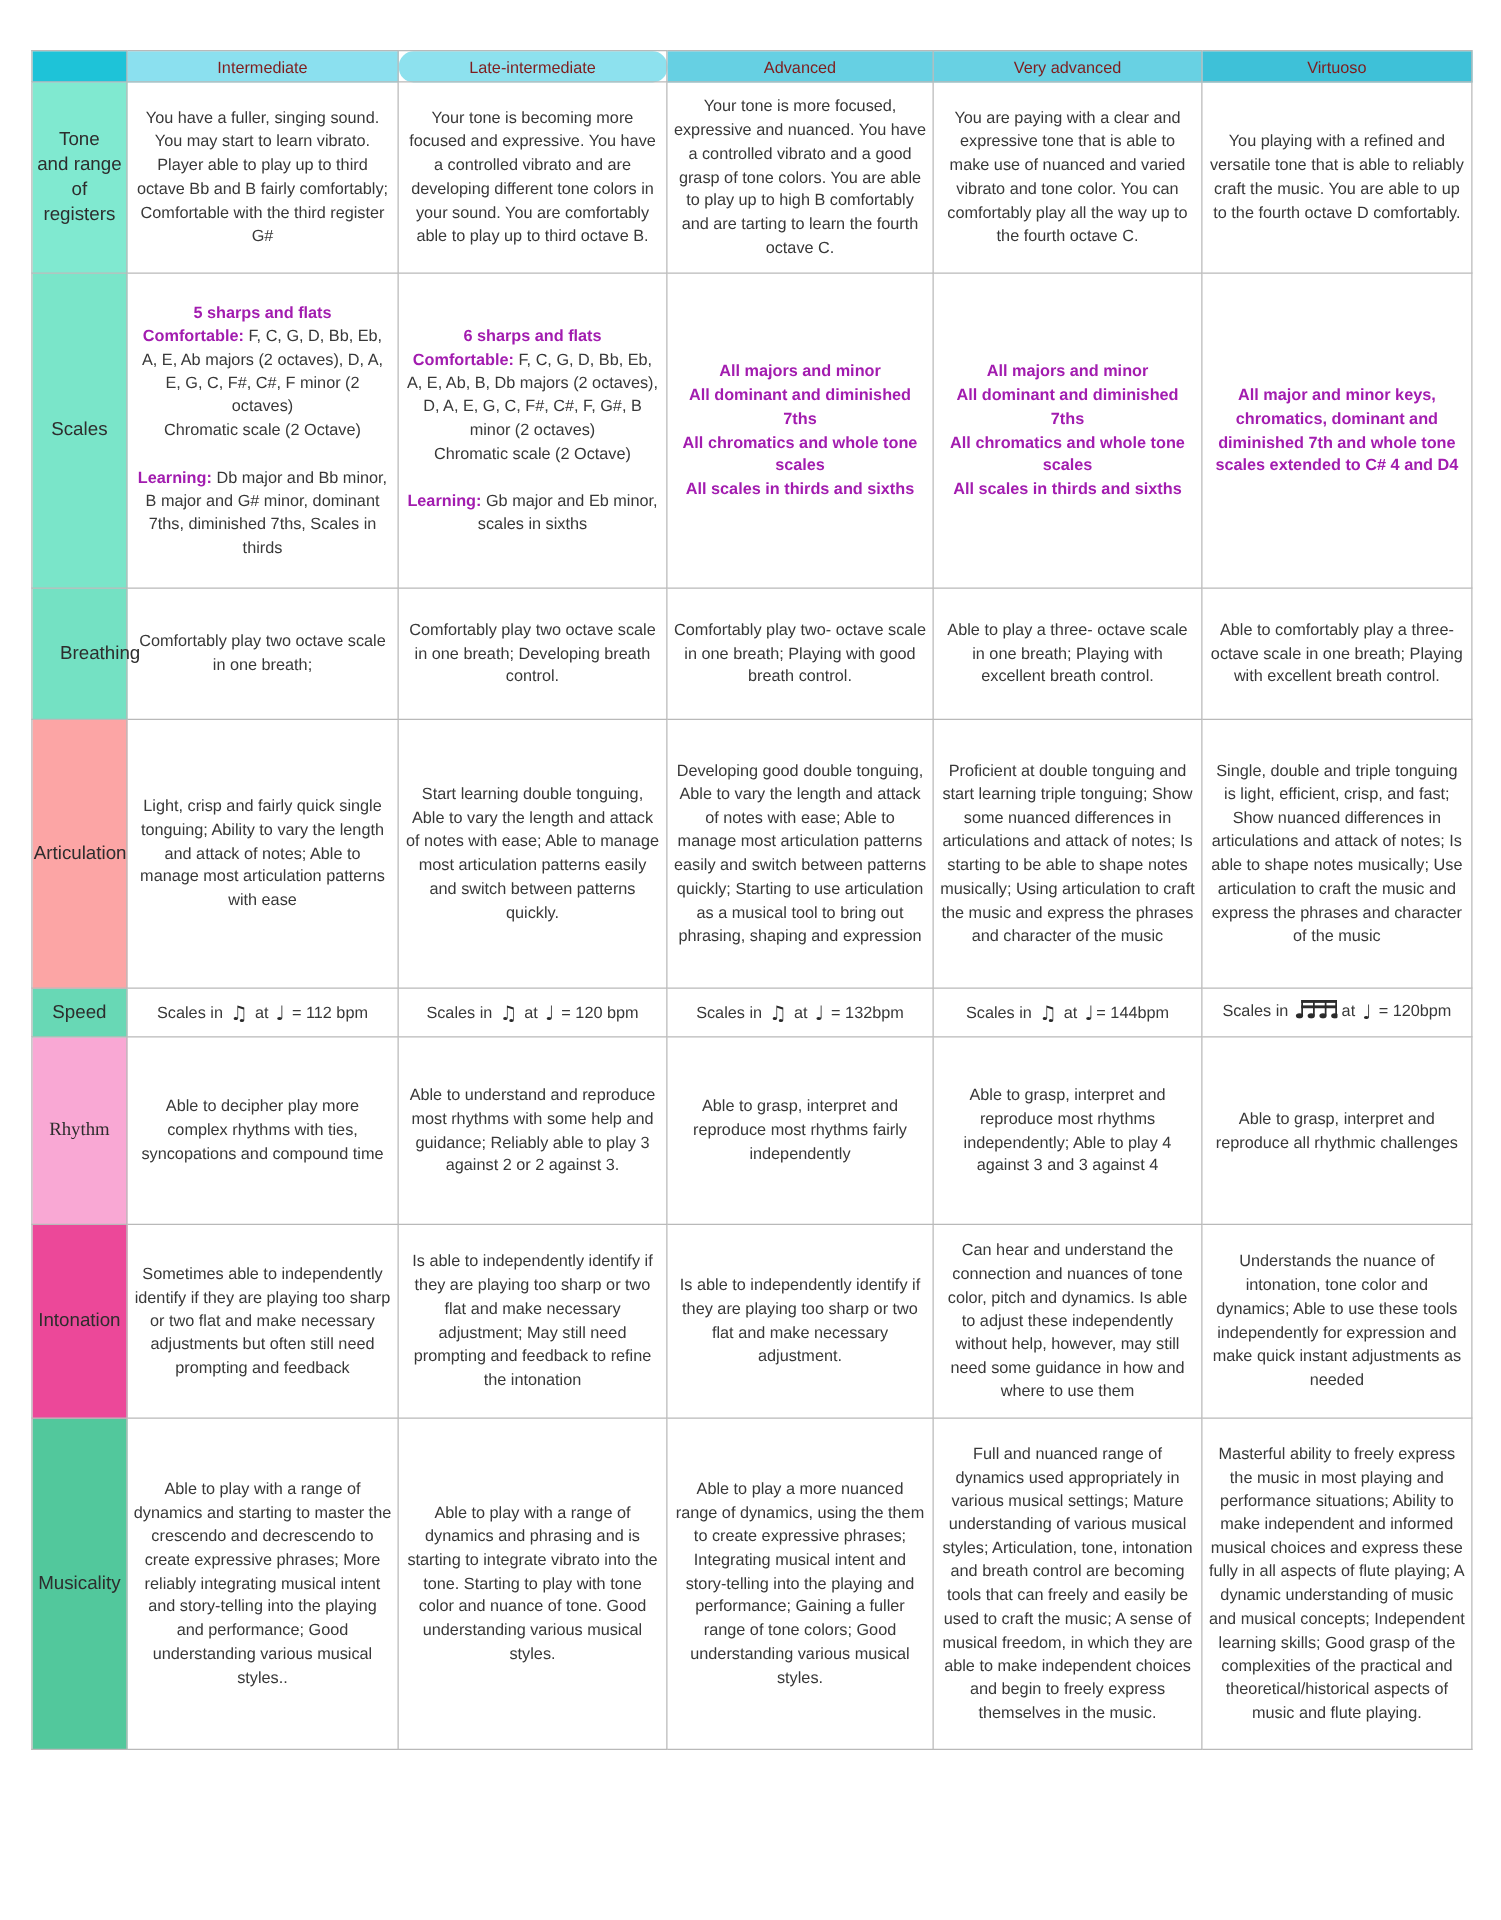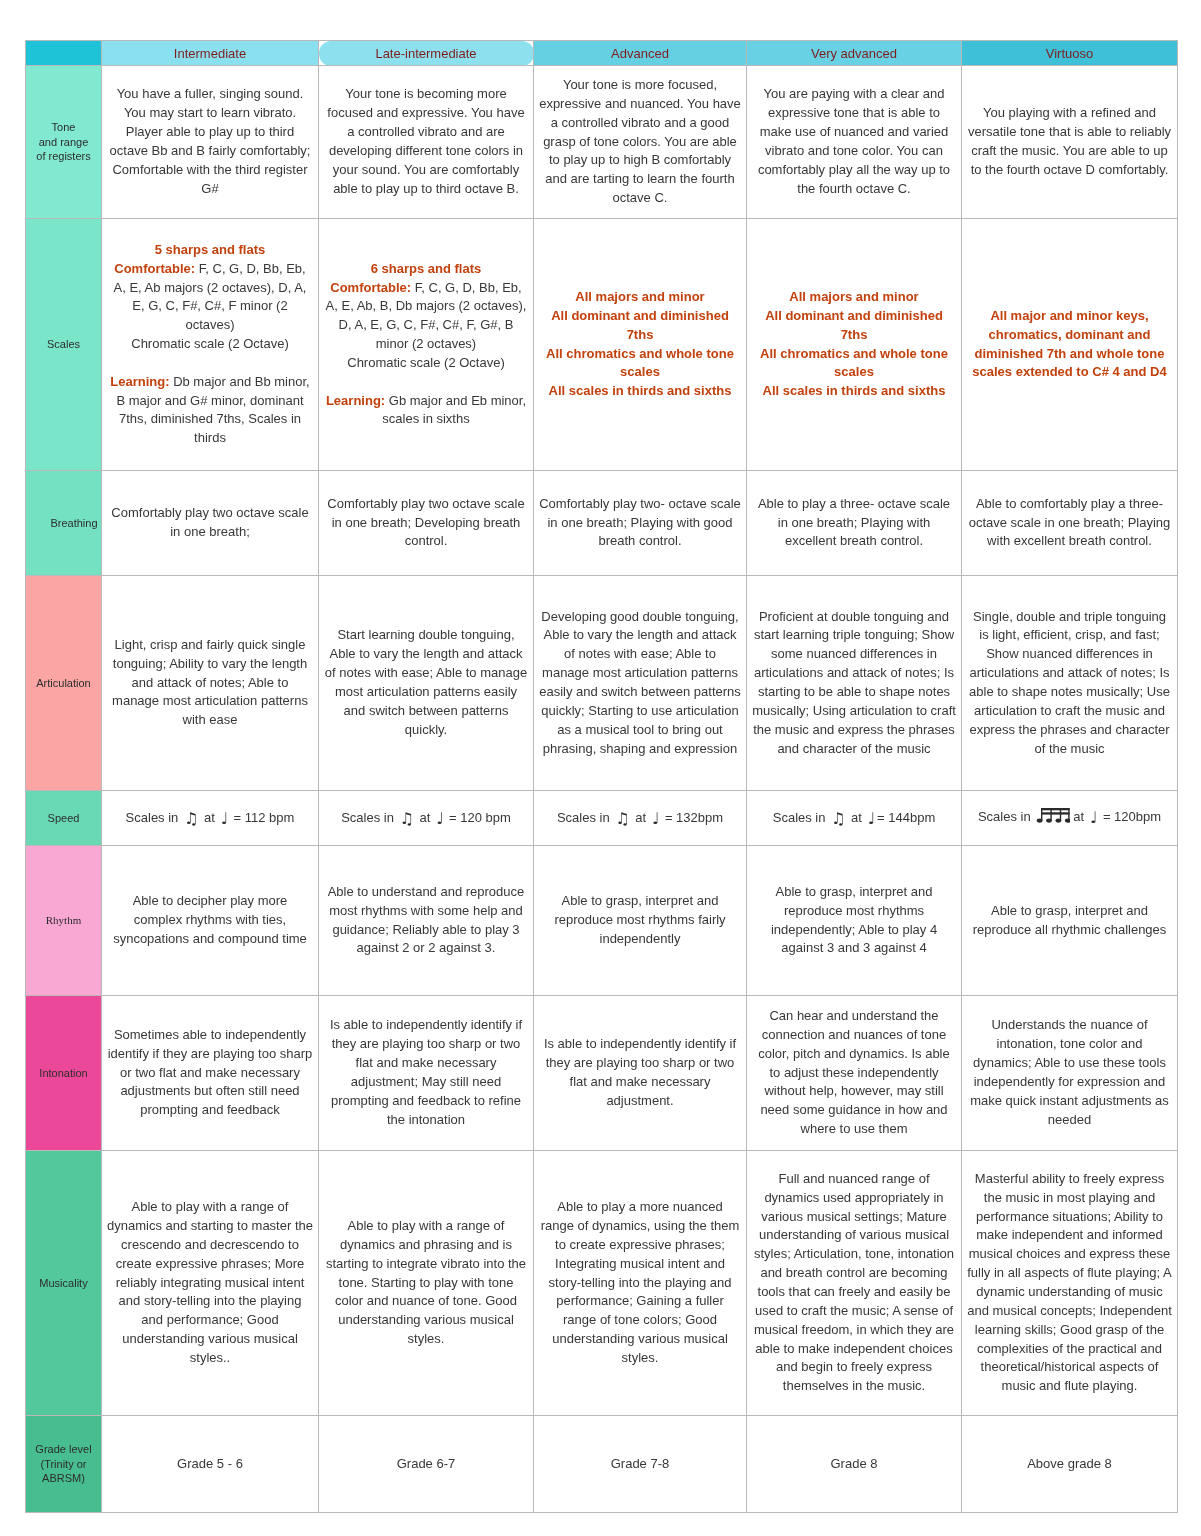--- a/index.html
+++ b/index.html
@@ -3,32 +3,32 @@
 <meta charset="utf-8">
 <style>
   html,body{margin:0;padding:0;background:#ffffff;}
   body{width:1201px;min-height:1536px;font-family:"Liberation Sans",sans-serif;color:#383838;}
   .wrap{padding:40px 24px 24px 25px;}
   table{border-collapse:collapse;table-layout:fixed;width:1152px;}
   col.c0{width:76px;}col.c1{width:217px;}col.c2{width:215px;}
   col.c3{width:213px;}col.c4{width:215px;}col.c5{width:216px;}
   th,td{border:1px solid #b9b9b9;vertical-align:middle;text-align:center;}
   thead th{font-weight:400;font-size:13px;color:#7f1d1d;padding:3px 2px;}
-  th.rowhead{font-weight:400;font-size:11px;color:#2d2d2d;padding:2px 1px;white-space:pre-line;line-height:1.35;}
+  th.rowhead{font-weight:400;font-size:15px;color:#2d2d2d;padding:2px 1px;white-space:pre-line;line-height:1.35;}
   td{font-size:13px;line-height:1.45;padding:6px 5px;white-space:pre-line;color:#383838;}
-  td .b{font-weight:700;color:#c2410c;text-align:center;}
+  td .b{font-weight:700;color:#a21caf;text-align:center;}
   .note{font-family:"DejaVu Sans",sans-serif;font-size:16px;line-height:1;vertical-align:-2px;margin:0 2px;color:#2b2b2b;}
   .noteq{display:inline-block;vertical-align:-2px;margin:0 3px 0 2px;}
   .noteq svg{fill:#2b2b2b;display:inline-block;}
   tr[data-name="header-row"]{height:25px;}
   tr[data-name="row-tone"]{height:153px;}
   tr[data-name="row-scales"]{height:252px;}
   tr[data-name="row-breathing"]{height:105px;}
   tr[data-name="row-articulation"]{height:215px;}
-  tr[data-name="row-speed"]{height:55px;border-radius:14px;}
+  tr[data-name="row-speed"]{height:39px;border-radius:14px;}
   tr[data-name="row-rhythm"]{height:150px;}
   tr[data-name="row-intonation"]{height:155px;}
   tr[data-name="row-musicality"]{height:265px;}
   tr[data-name="row-grade"]{height:97px;}
 </style>
 </head>
 <body>
 
 <div class="wrap" data-name="page">
   <table id="rubric" data-name="flute-level-rubric-table">
@@ -135,25 +135,15 @@
           <td data-name="cell-intonation-virtuoso"><span>Understands the nuance of intonation, tone color and dynamics;  Able to use these tools independently for expression and make quick instant adjustments as needed</span></td>
         </tr>
         <tr data-name="row-musicality">
           <th class="rowhead" data-name="row-header-musicality" style="background: rgb(82, 200, 156);">Musicality</th>
           <td data-name="cell-musicality-intermediate"><span>Able to play with a range of dynamics and starting to master the crescendo and decrescendo to create expressive phrases; More reliably integrating musical intent and story-telling into the playing and performance; Good understanding various musical styles..</span></td>
           <td data-name="cell-musicality-late-intermediate"><span>Able to play with a range of dynamics and phrasing and is starting to integrate vibrato into the tone. Starting to play with tone color and nuance of tone. Good understanding various musical styles.</span></td>
           <td data-name="cell-musicality-advanced"><span>Able to play a more nuanced range of dynamics, using the them to create expressive phrases; Integrating musical intent and story-telling into the playing and performance; Gaining a fuller range of tone colors; Good understanding various musical styles.</span></td>
           <td data-name="cell-musicality-very-advanced"><span>Full and nuanced range of dynamics used appropriately in various musical settings; Mature understanding of various musical styles; Articulation, tone, intonation and breath control are becoming tools that can freely and easily be used to craft the music; A sense of musical freedom, in which they are able to make independent choices and begin to freely express themselves in the music.</span></td>
           <td data-name="cell-musicality-virtuoso"><span>Masterful ability to freely express the music in most playing and performance situations; Ability to make independent and informed musical choices and express these fully in all aspects of flute playing; A dynamic understanding of music and musical concepts; Independent learning skills; Good grasp of the complexities of the practical and theoretical/historical aspects of music and flute playing.</span></td>
         </tr>
-        <tr data-name="row-grade">
-          <th class="rowhead" data-name="row-header-grade" style="background: rgb(71, 189, 144);">Grade level
-(Trinity or
-ABRSM)</th>
-          <td data-name="cell-grade-intermediate"><span>Grade 5 - 6</span></td>
-          <td data-name="cell-grade-late-intermediate"><span>Grade 6-7</span></td>
-          <td data-name="cell-grade-advanced"><span>Grade 7-8</span></td>
-          <td data-name="cell-grade-very-advanced"><span>Grade 8</span></td>
-          <td data-name="cell-grade-virtuoso"><span>Above grade 8</span></td>
-        </tr>
       </tbody>
     </table>
 </div>
 
 </body></html>

